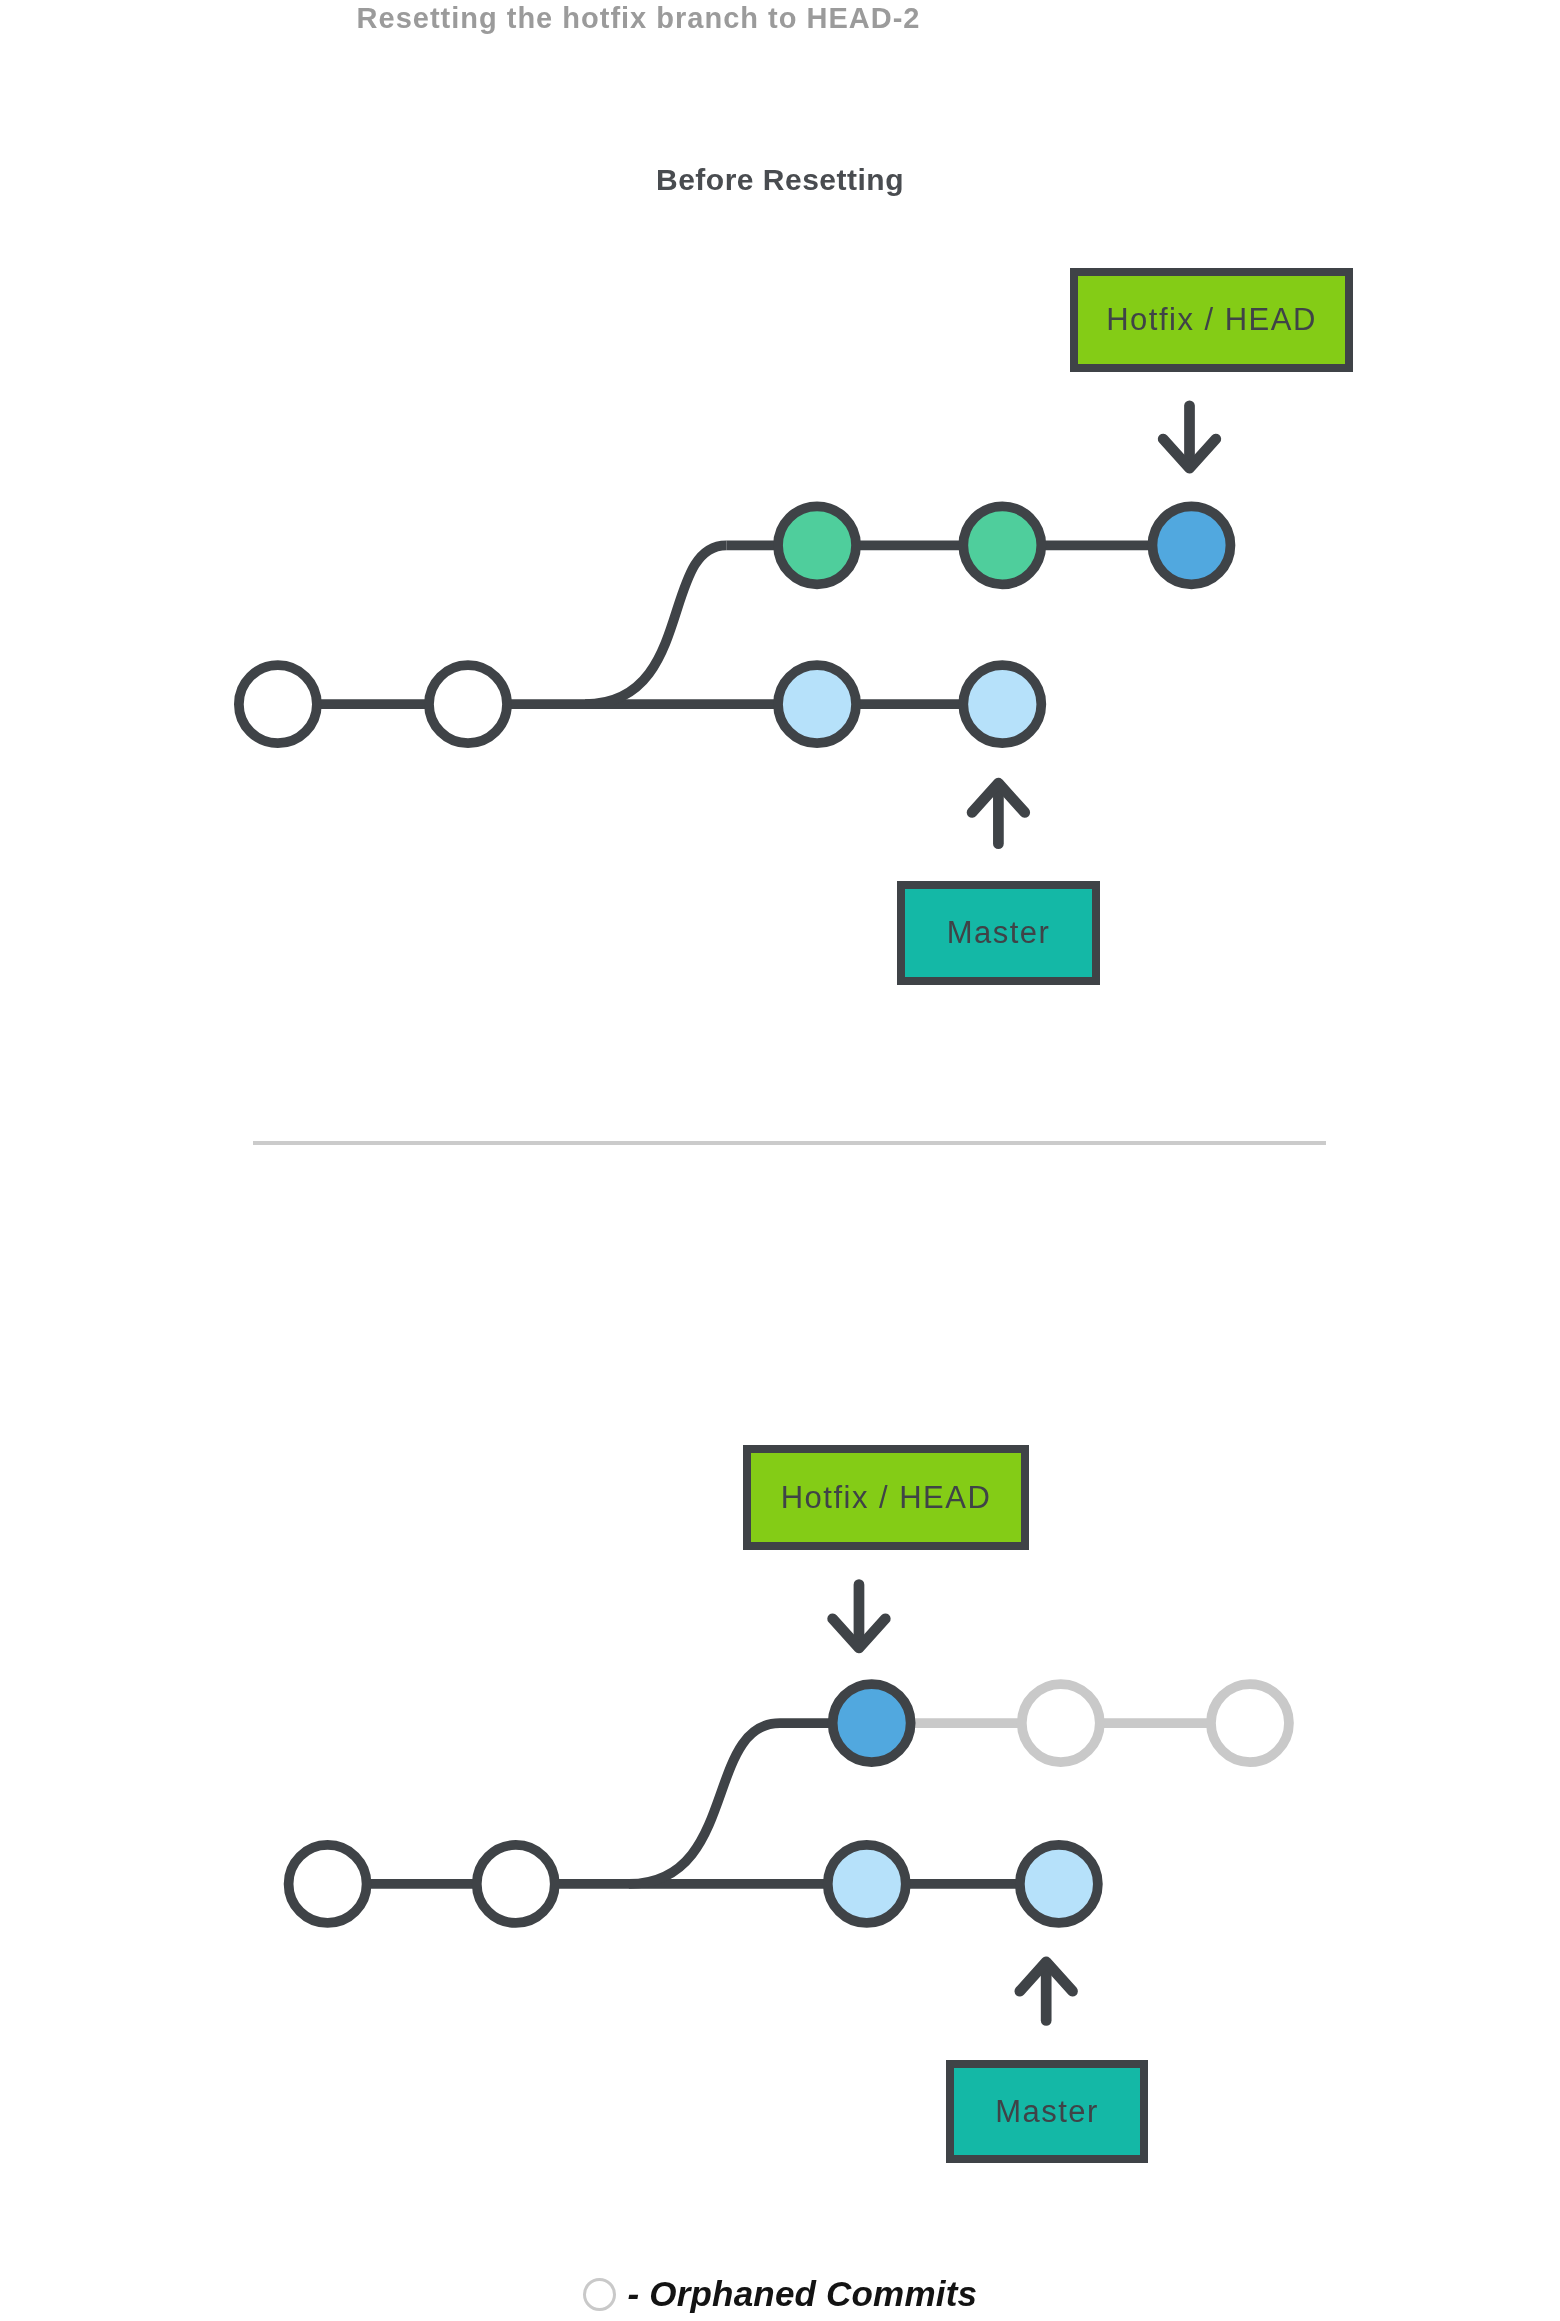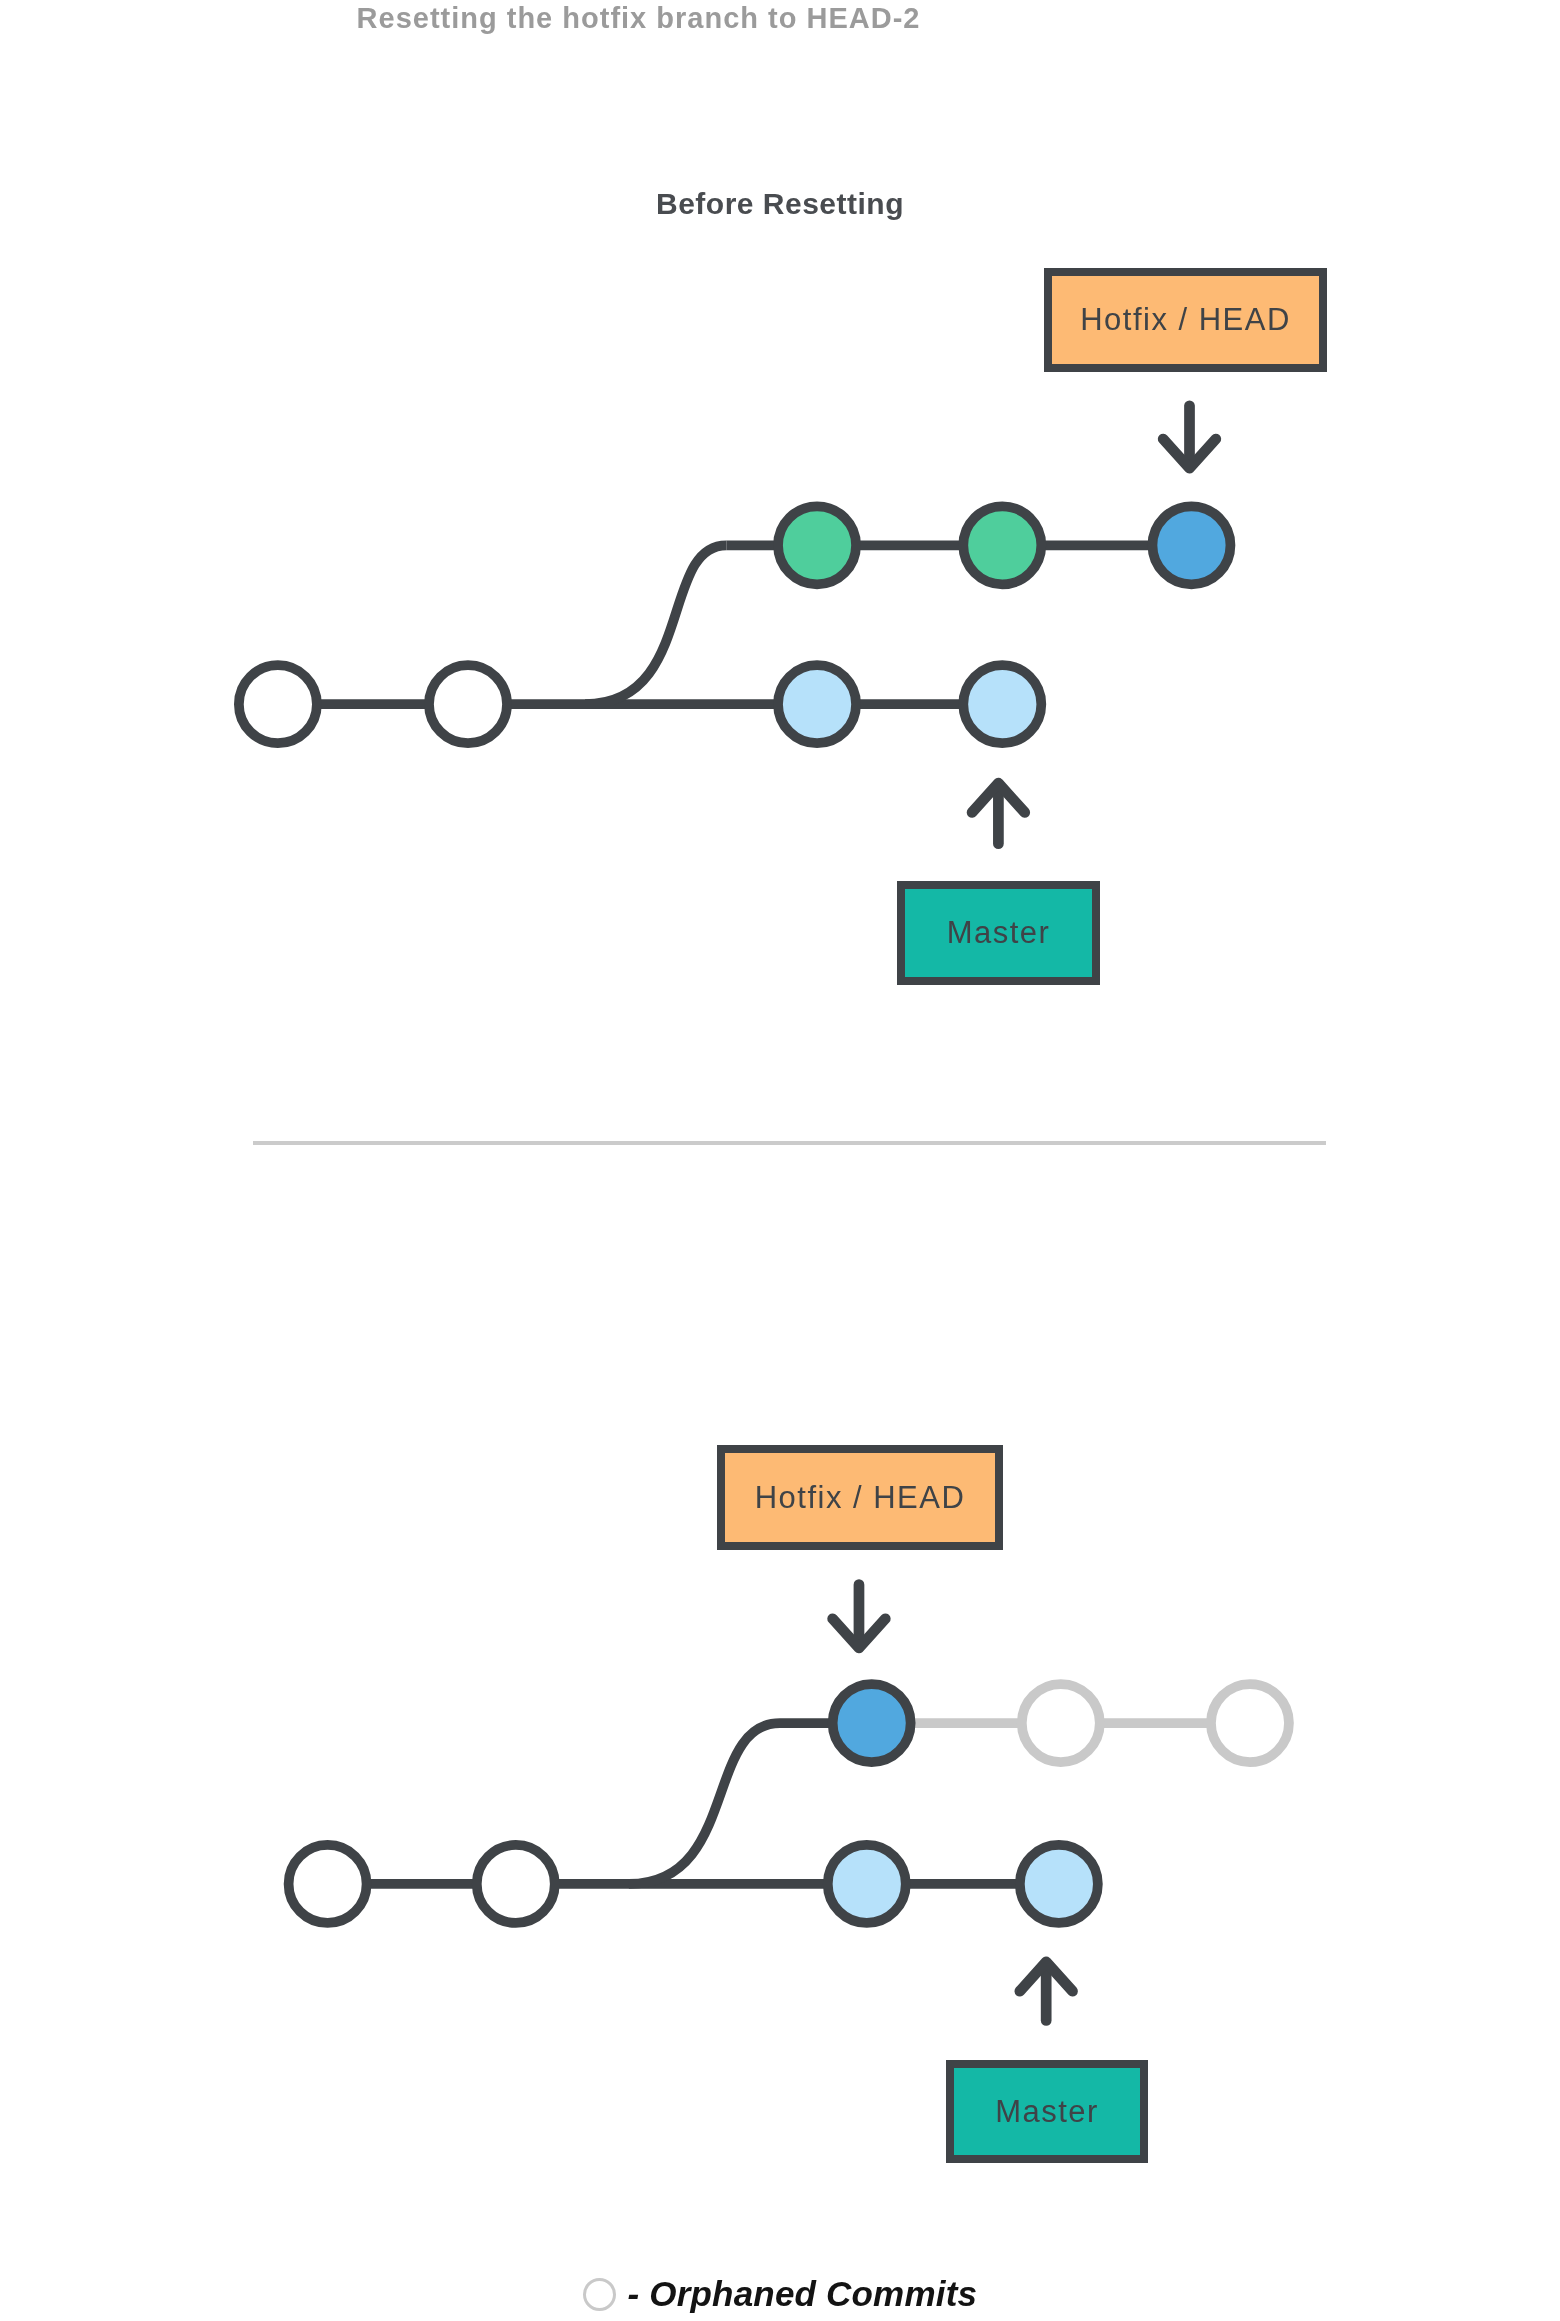--- a/index.html
+++ b/index.html
@@ -8,29 +8,29 @@
     font-family:"Liberation Sans", sans-serif;
   }
   .fig-title{
     position:absolute;left:0;top:2px;width:1277px;text-align:center;
     font-size:29px;font-weight:bold;letter-spacing:1px;color:#9b9b9b;
   }
   .heading{
     position:absolute;left:0;width:1560px;text-align:center;
     font-size:30px;font-weight:bold;letter-spacing:0.5px;color:#494c50;
   }
-  #heading-before{top:163px;margin-top:24px;}
+  #heading-before{top:163px;}
   #heading-after{top:1351px;}
   .diagram-svg{position:absolute;left:0;top:0;}
   .box{
     position:absolute;box-sizing:border-box;border:8.8px solid #3f4347;
     display:flex;align-items:center;justify-content:center;
     font-size:31px;letter-spacing:1.5px;color:#3f4347;
   }
-  .box.green{background:#fdba74;}
+  .box.green{background:#84cc16;margin-left:26px;}
   .box.lightblue{background:#14b8a6;}
   #box-hotfix-before{left:1044px;top:268px;width:283px;height:104px;}
   #box-master-before{left:897px;top:881px;width:203px;height:104px;}
   #box-hotfix-after{left:717px;top:1445px;width:286px;height:105px;}
   #box-master-after{left:946px;top:2060px;width:202px;height:103px;}
   .divider{
     position:absolute;left:253px;top:1141px;width:1073px;height:3.9px;background:#cbcbcb;
   }
   .legend{
     position:absolute;left:0;top:2274px;width:1560px;

